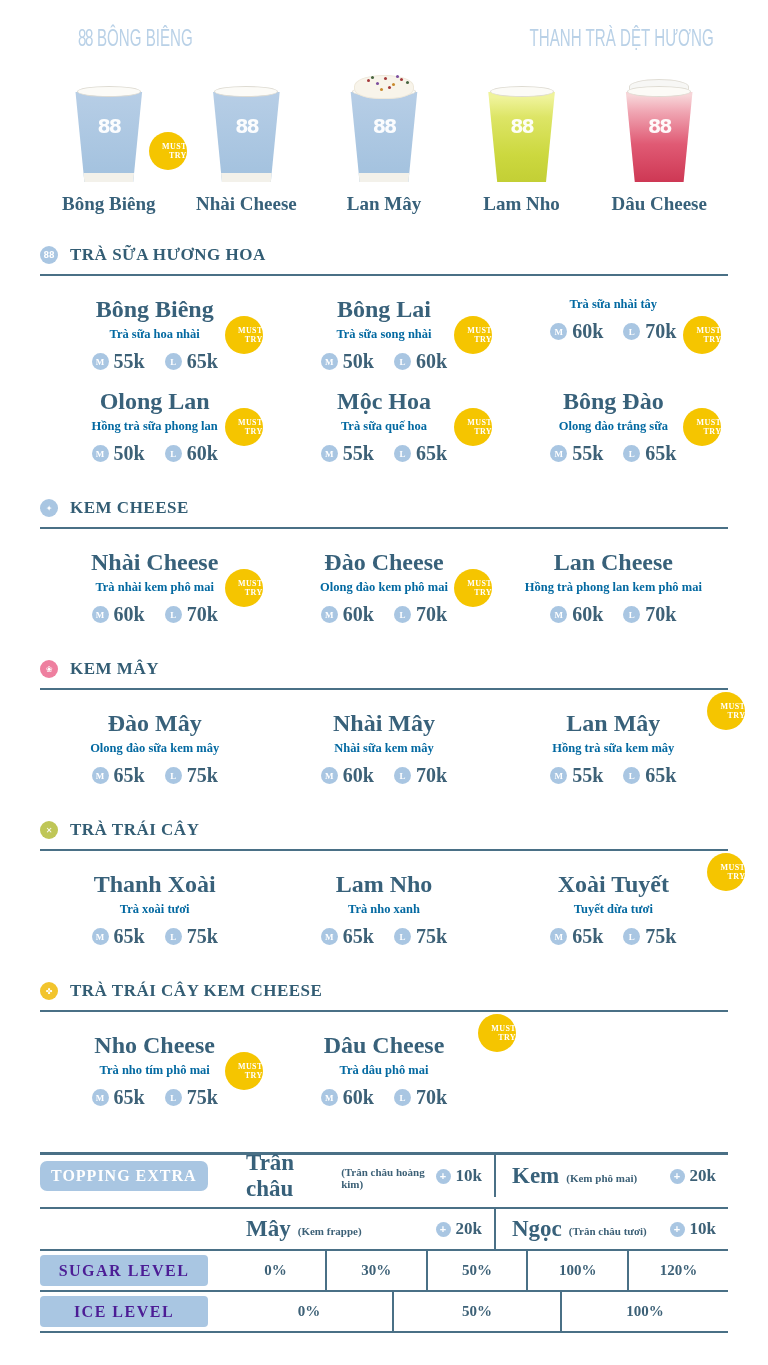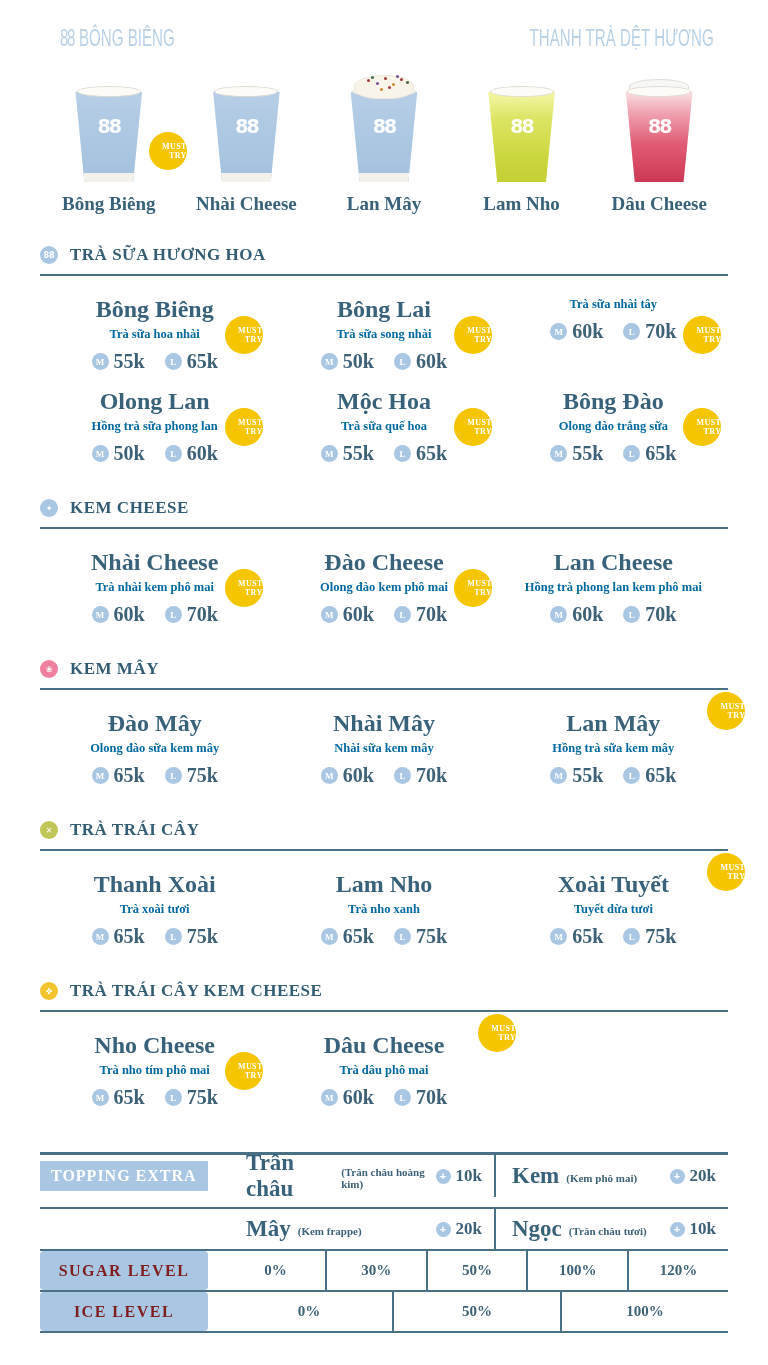--- a/index.html
+++ b/index.html
@@ -1,21 +1,21 @@
 <!DOCTYPE html>
 <html><head>
 <meta charset="utf-8">
 <style>
   * { margin:0; padding:0; box-sizing:border-box; }
   html,body { background:#ffffff; }
   .page { position:relative; width:768px; height:1365px; margin:0 auto; background:#fff;
           overflow:hidden; font-family:"Liberation Serif", serif; color:#3d6177; }
 
   
-  .hdr { display:flex; justify-content:space-between; align-items:center; padding:26px 54px 0 60px; }
+  .hdr { display:flex; justify-content:space-between; align-items:center; padding:26px 54px 0 78px; }
   .condensed { display:inline-block; font-family:"Liberation Sans", sans-serif; font-weight:400;
                color:#b9d1e7; font-size:21px; white-space:nowrap; }
   .hdr-left  { transform:scale(.72,1.12); transform-origin:left center; }
   .hdr-right { transform:scale(.72,1.12); transform-origin:right center; }
   .hdr-left .mark { letter-spacing:-2px; margin-right:7px; }
 
   
   .featured { margin:36px 40px 0; display:grid; grid-template-columns:repeat(5,1fr); }
   .feat { text-align:center; position:relative; }
   .cup { width:78px; height:96px; position:relative; margin:0 auto; }
@@ -66,35 +66,35 @@
   .pr { display:flex; align-items:center; gap:5px; }
   .dot { width:17px; height:17px; border-radius:50%; background:#a9c6e2; color:#fff; flex:0 0 auto;
          display:flex; align-items:center; justify-content:center; font-weight:700; font-size:9px; }
   .pval { font-weight:700; font-size:20px; color:#3d6177; }
 
   
   .top-table { margin:40px 40px 0; border-top:3px solid #4a7086; border-bottom:2px solid #4a7086;
                display:grid; grid-template-columns:186px 1fr 234px; }
   .tt-cell { display:flex; align-items:center; height:42px; padding:0 12px 0 20px; }
   .tt-labelwrap { display:flex; align-items:center; height:42px; }
-  .tt-label { background:#a9c6e2; color:#fff; border-radius:0; padding:6px 11px;
+  .tt-label { background:#a9c6e2; color:#fff; border-radius:7px; padding:6px 11px;
               font-weight:700; font-size:16px; letter-spacing:1px; }
   .tt-col3 { border-left:2px solid #4a7086; padding-left:16px; }
   .tt-row2 { border-top:2px solid #4a7086;margin-top:10px; }
   .tt-name { font-weight:700; font-size:23px; color:#38617a; }
   .tt-note { font-weight:700; font-size:11px; margin-left:7px; margin-top:4px; }
   .tt-price { margin-left:auto; display:flex; align-items:center; gap:5px; font-weight:700; font-size:17px; }
   .plus-dot { width:15px; height:15px; border-radius:50%; background:#a9c6e2; color:#fff; flex:0 0 auto;
               display:flex; align-items:center; justify-content:center;
               font:700 11px "Liberation Sans", sans-serif; }
 
   
   .opt-row { margin:0 40px; display:flex; align-items:stretch; height:41px; border-bottom:2px solid #4a7086; }
   .opt-labelwrap { width:186px; display:flex; align-items:center; }
-  .opt-label { background:#a9c6e2; color:#7f1d1d; border-radius:4px; height:39px; min-width:168px;
+  .opt-label { background:#a9c6e2; color:#4c1d95; border-radius:4px; height:31px; min-width:168px;
                display:flex; align-items:center; justify-content:center;
                font-weight:700; font-size:16px; letter-spacing:1.5px; }
   .opt-cell { flex:1; display:flex; align-items:center; justify-content:center;
               font-weight:700; font-size:15px; color:#3d6177; }
   .opt-cell + .opt-cell { border-left:2px solid #4a7086; }
 </style>
 </head>
 <body>
 
 <div class="page">

